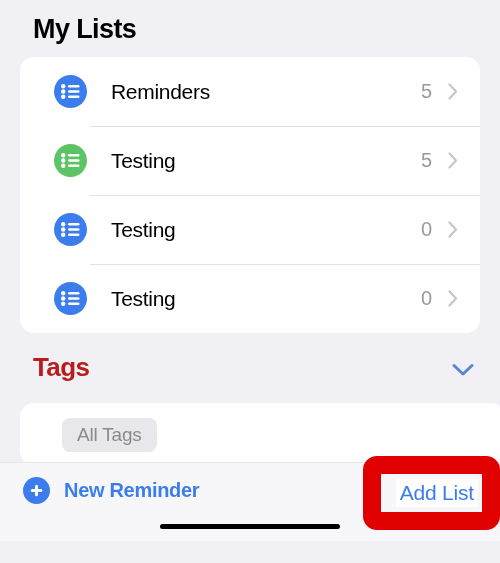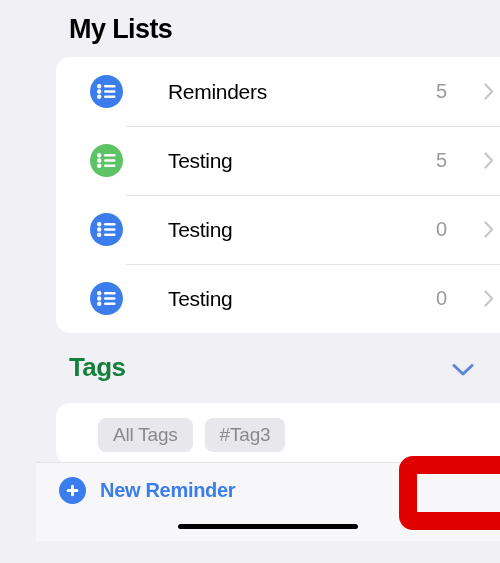--- a/index.html
+++ b/index.html
@@ -14,21 +14,20 @@
     overflow: hidden;
     position: relative;
     -webkit-font-smoothing: antialiased;
   }
 
   
   .screen {
     position: absolute;
     inset: 0;
     background: #f0f0f5;
-    margin-left: 36px;
   }
 
   .page-title {
     position: absolute;
     left: 33px;
     top: 14px;
     font-size: 27px;
     font-weight: bold;
     letter-spacing: -0.6px;
     color: #000000;
@@ -46,21 +45,20 @@
   }
 
   .list-row {
     position: relative;
     height: 69px;
     display: flex;
     align-items: center;
     padding-left: 34px;
     padding-right: 22px;
     box-sizing: border-box;
-    gap: 21px;
   }
   .list-row + .list-row::before {
     content: "";
     position: absolute;
     left: 70px;
     right: 0;
     top: 0;
     height: 1px;
     background: #e2e2e6;
   }
@@ -98,21 +96,21 @@
   }
 
   
   .tags-header {
     position: absolute;
     left: 33px;
     top: 352px;
     font-size: 26px;
     font-weight: bold;
     letter-spacing: -0.6px;
-    color: #15803d;
+    color: #b91c1c;
   }
   .tags-collapse {
     position: absolute;
     right: 24px;
     top: 360px;
     width: 26px;
     height: 20px;
     display: flex;
     align-items: center;
     justify-content: center;
@@ -315,35 +313,35 @@
 
   <div class="tags-collapse">
     <svg width="22" height="14" viewBox="0 0 22 14" aria-hidden="true">
       <path d="M2 2.5 L11 11 L20 2.5" stroke="#5c85d6" stroke-width="3" fill="none" stroke-linecap="round" stroke-linejoin="round"></path>
     </svg>
   </div>
 
   <div class="tags-card">
     <div class="tags-strip">
       <div class="tag-chip">All Tags</div>
-      <div class="tag-chip">#Tag3</div>
     </div>
   </div>
 
   <div class="toolbar">
 
     <div class="new-reminder">
       <span class="plus-circle">
         <svg width="15" height="15" viewBox="0 0 15 15" aria-hidden="true">
           <rect x="6" y="1.7" width="3" height="11.6" rx="1.5" fill="#ffffff"></rect>
           <rect x="1.7" y="6" width="11.6" height="3" rx="1.5" fill="#ffffff"></rect>
         </svg>
       </span>
       <span class="new-reminder-label">New Reminder</span>
     </div>
 
+    <div class="add-list-button">Add List</div>
 
     <div class="home-indicator"></div>
   </div>
 
   <div class="highlight-box"></div>
 
 </div>
 
 </body></html>

